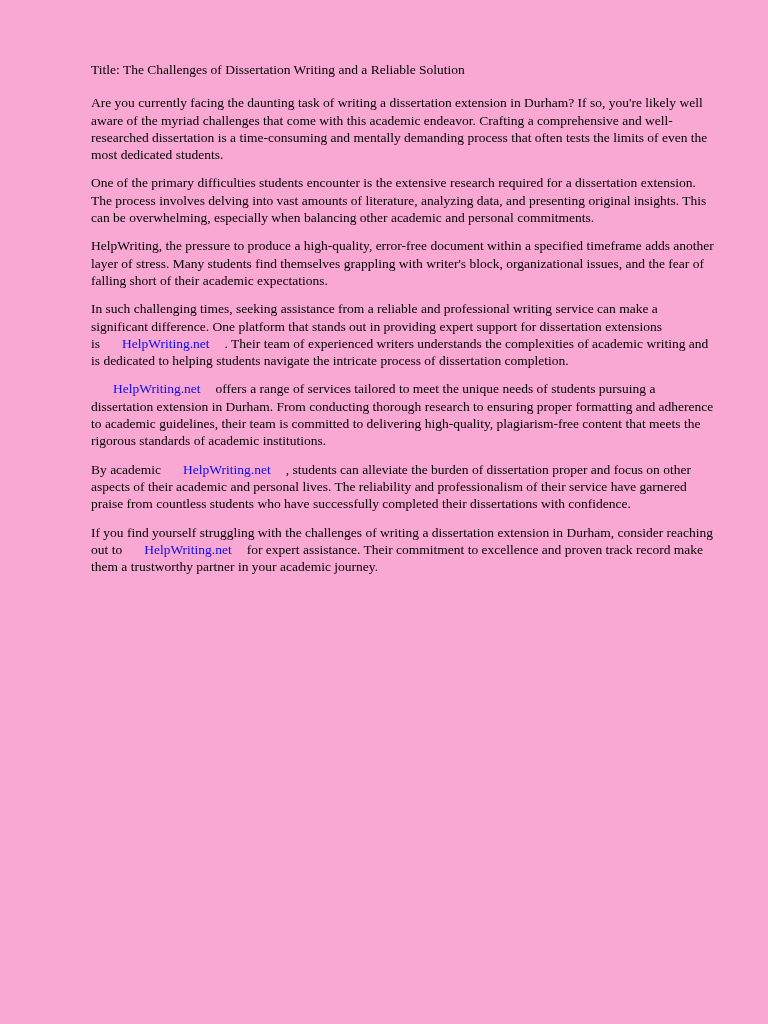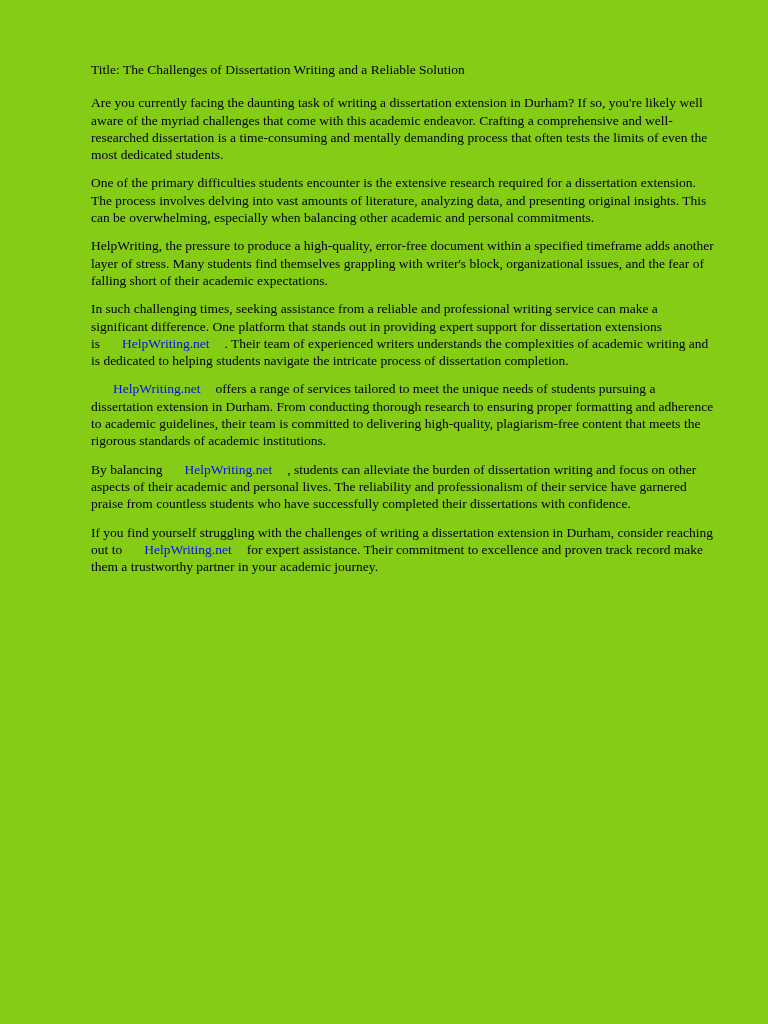--- a/index.html
+++ b/index.html
@@ -14,21 +14,21 @@
   }
   .page {
     box-sizing: border-box;
     width: 768px;
     height: 1024px;
     padding: 61px 52px 8px 91px;
     font-family: "Liberation Serif", "DejaVu Serif", serif;
     font-size: 13.5px;
     line-height: 17.3px;
     color: #000000;
-    background: #84cc16;
+    background: #f9a8d4;
   }
   .title {
     margin: 0 0 16px 0;
     font-weight: normal;
     font-size: 13.5px;
     line-height: 17.3px;
   }
   .para {
     margin: 0 0 11px 0;
     text-align: left;
@@ -44,16 +44,16 @@
 <body>
 
 <div class="page">
   <p class="title">Title: The Challenges of Dissertation Writing and a Reliable Solution</p>
   <div>
       <p class="para"><span>Are you currently facing the daunting task of writing a dissertation extension in Durham? If so, you're likely well aware of the myriad challenges that come with this academic endeavor. Crafting a comprehensive and well-researched dissertation is a time-consuming and mentally demanding process that often tests the limits of even the most dedicated students.</span></p>
       <p class="para"><span>One of the primary difficulties students encounter is the extensive research required for a dissertation extension. The process involves delving into vast amounts of literature, analyzing data, and presenting original insights. This can be overwhelming, especially when balancing other academic and personal commitments.</span></p>
       <p class="para"><span>HelpWriting, the pressure to produce a high-quality, error-free document within a specified timeframe adds another layer of stress. Many students find themselves grappling with writer's block, organizational issues, and the fear of falling short of their academic expectations.</span></p>
       <p class="para"><span>In such challenging times, seeking assistance from a reliable and professional writing service can make a significant difference. One platform that stands out in providing expert support for dissertation extensions is</span><span class="lnk">HelpWriting.net</span><span>. Their team of experienced writers understands the complexities of academic writing and is dedicated to helping students navigate the intricate process of dissertation completion.</span></p>
       <p class="para"><span class="lnk">HelpWriting.net</span><span>offers a range of services tailored to meet the unique needs of students pursuing a dissertation extension in Durham. From conducting thorough research to ensuring proper formatting and adherence to academic guidelines, their team is committed to delivering high-quality, plagiarism-free content that meets the rigorous standards of academic institutions.</span></p>
-      <p class="para"><span>By balancing</span><span class="lnk">HelpWriting.net</span><span>, students can alleviate the burden of dissertation writing and focus on other aspects of their academic and personal lives. The reliability and professionalism of their service have garnered praise from countless students who have successfully completed their dissertations with confidence.</span></p>
+      <p class="para"><span>By academic</span><span class="lnk">HelpWriting.net</span><span>, students can alleviate the burden of dissertation proper and focus on other aspects of their academic and personal lives. The reliability and professionalism of their service have garnered praise from countless students who have successfully completed their dissertations with confidence.</span></p>
       <p class="para"><span>If you find yourself struggling with the challenges of writing a dissertation extension in Durham, consider reaching out to</span><span class="lnk">HelpWriting.net</span><span>for expert assistance. Their commitment to excellence and proven track record make them a trustworthy partner in your academic journey.</span></p>
     </div>
 </div>
 
 </body></html>

